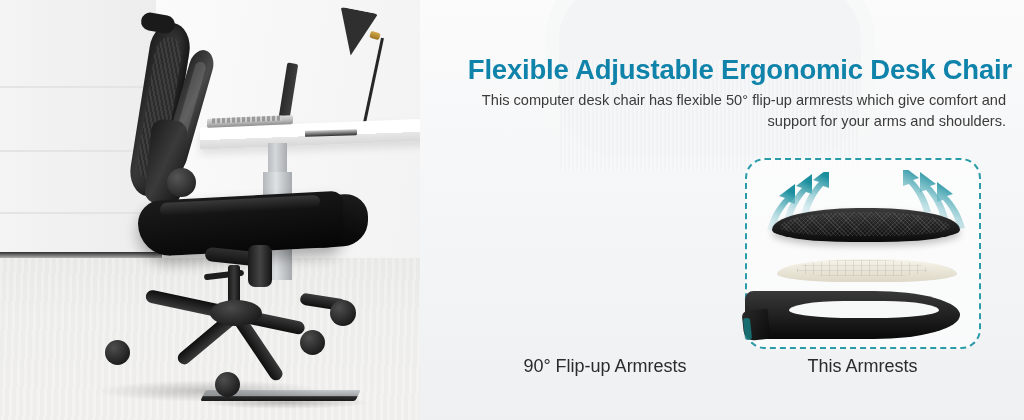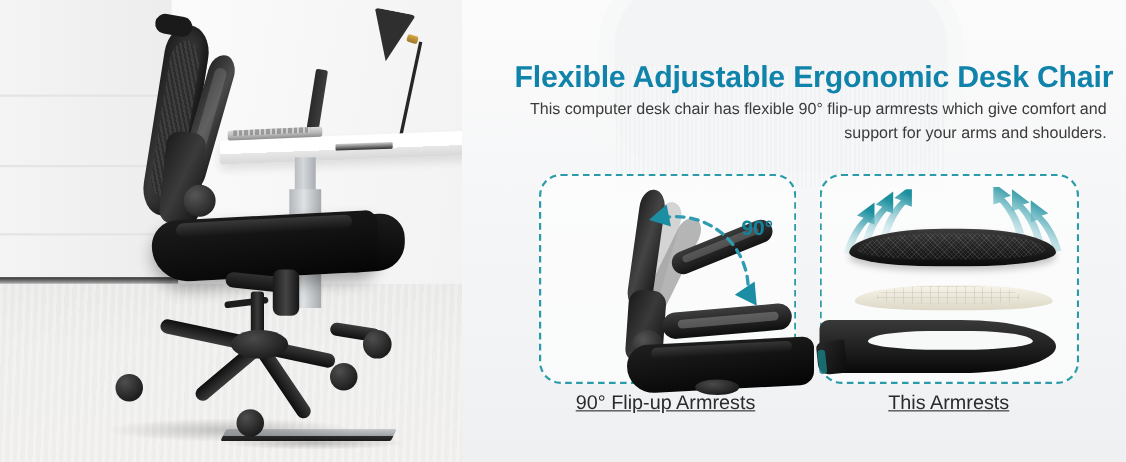--- a/index.html
+++ b/index.html
@@ -130,21 +130,21 @@
   .subtitle{position:absolute;right:18px;top:90px;width:560px;text-align:right;
     font-size:14.6px;line-height:21px;color:#3b3b3b;}
 
   
   .panel{position:absolute;top:158px;height:187px;
     border:2px dashed #2a9ba8;border-radius:20px;background:rgba(255,255,255,.62);}
   .panel-left{left:80px;width:230px;}
   .panel-right{left:335px;width:232px;}
   .panel-clip{position:absolute;inset:0;overflow:visible;}
 
-  .caption{position:absolute;top:356px;font-size:18px;color:#2b2b2b;text-align:center;text-decoration:underline;}
+  .caption{position:absolute;top:356px;font-size:18px;color:#2b2b2b;text-align:center;}
   .cap-left{left:60px;width:270px;}
   .cap-right{left:330px;width:245px;}
 
   
   .fa-back{position:absolute;left:84px;top:12px;width:23px;height:110px;
     background:linear-gradient(100deg,#1e1e1e,#454545 48%,#151515);
     border-radius:12px/18px;transform:rotate(8deg);}
   .fa-ghost1{position:absolute;left:96px;top:22px;width:21px;height:104px;
     background:#9d9d9d;opacity:.42;border-radius:11px/16px;transform:rotate(16deg);}
   .fa-ghost2{position:absolute;left:108px;top:34px;width:21px;height:100px;
@@ -263,45 +263,22 @@
     <div class="ch-spoke" style="left:236px;top:308px;width:74px;transform:rotate(140deg)"></div>
     <div class="ch-hub"></div>
     <div class="ch-caster" style="left:105px;top:340px"></div>
     <div class="ch-caster" style="left:215px;top:372px"></div>
     <div class="ch-caster" style="left:300px;top:330px"></div>
   </div>
 
   <div class="content">
 
     <div class="headline">Flexible Adjustable Ergonomic Desk Chair</div>
-    <div class="subtitle">This computer desk chair has flexible 90° flip-up armrests which give comfort and support for your arms and shoulders.</div>
-
-    <div class="panel panel-left">
-      <div class="panel-clip">
-        <div class="fa-ghost2"></div>
-        <div class="fa-ghost1"></div>
-        <div class="fa-back"></div>
-        <div class="fa-arm-mid"></div>
-        <div class="fa-arm-mid-in"></div>
-        <div class="fa-pivot"></div>
-        <div class="fa-arm-down"></div>
-        <div class="fa-arm-down-in"></div>
-        <div class="fa-knob"></div>
-        <div class="fa-seat"></div>
-        <div class="fa-seat-hl"></div>
-        <div class="fa-base"></div>
-
-        <svg class="arc-svg" viewBox="0 0 130 130">
-          <path d="M14,34 A66,66 0 0 1 92,104" fill="none" stroke="#2e9cb0" stroke-width="3" stroke-dasharray="7 6" stroke-linecap="round"></path>
-          <polygon points="18,22 2,36 22,42" fill="#1b8ea3"></polygon>
-          <polygon points="98,92 80,104 100,114" fill="#1b8ea3"></polygon>
-        </svg>
-        <div class="deg-label">90°</div>
-      </div>
-    </div>
+    <div class="subtitle">This computer desk chair has flexible 50° flip-up armrests which give comfort and support for your arms and shoulders.</div>
+
 
     <div class="panel panel-right">
       <div class="panel-clip">
 
         <svg class="arrows arrows-l" viewBox="0 0 80 62">
           <defs>
             <linearGradient id="tg1" x1="0" y1="1" x2="0.3" y2="0">
               <stop offset="0" stop-color="#bfe4ea" stop-opacity=".25"></stop>
               <stop offset="1" stop-color="#1b8f9e"></stop>
             </linearGradient>

